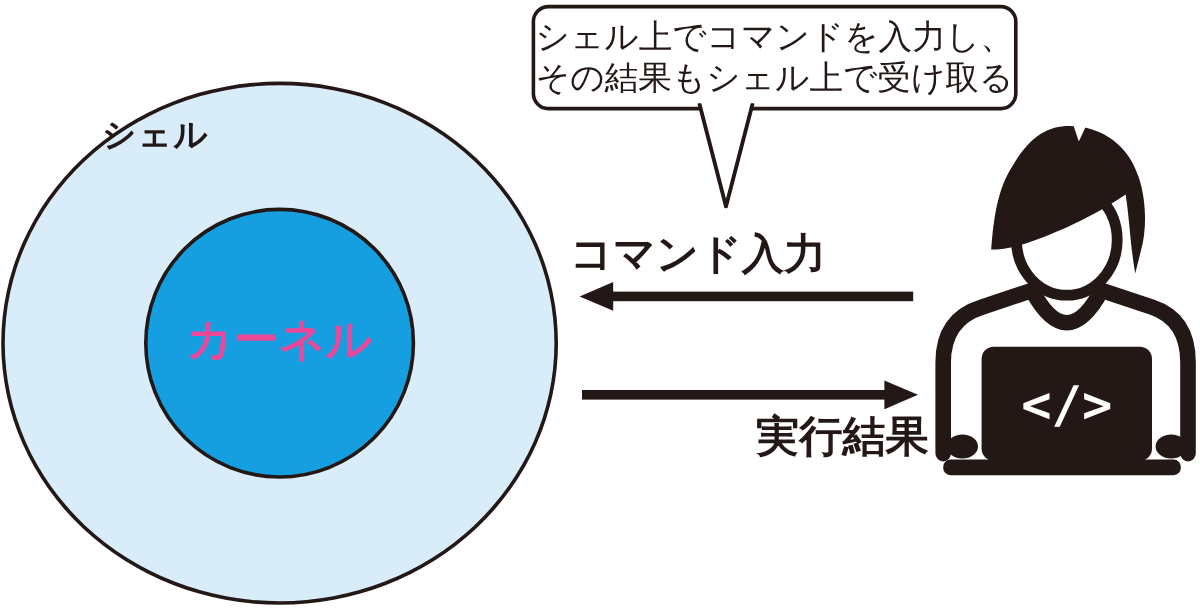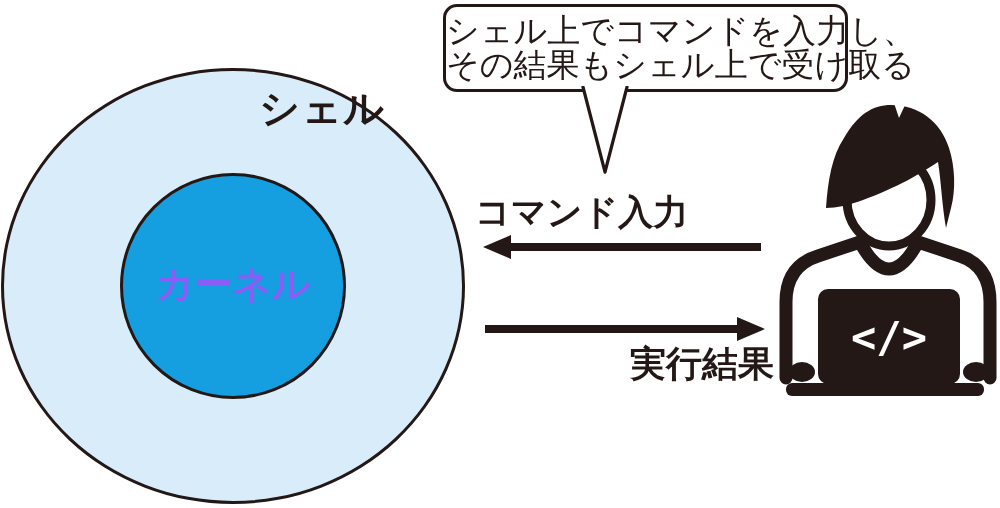--- a/index.html
+++ b/index.html
@@ -11,32 +11,32 @@
   
   .shell-circle{
     left:1px;top:68px;width:464px;height:436px;box-sizing:border-box;
     background:#d8ecf9;border:3px solid #231815;border-radius:50%;
   }
   .kernel-circle{
     left:120px;top:173px;width:226px;height:226px;box-sizing:border-box;
     background:#159fe0;border:3px solid #231815;border-radius:50%;
   }
   .shell-label{
-    left:85px;top:86px;width:300px;text-align:right;
-    font-size:40px;font-weight:700;line-height:1.1;letter-spacing:1px;
+    left:85px;top:98px;width:300px;text-align:left;
+    font-size:28px;font-weight:700;line-height:1.1;letter-spacing:1px;
   }
   .kernel-label{
-    left:83px;top:264px;width:300px;text-align:center;color:#8b5cf6;
+    left:83px;top:264px;width:300px;text-align:center;color:#ec4899;
     font-size:38px;font-weight:700;line-height:1.1;
   }
   
   .bubble{
     left:443px;top:4px;width:405px;height:88px;box-sizing:border-box;
     background:#fff;border:3px solid #231815;border-radius:14px;
-    text-align:center;font-size:33px;line-height:34px;padding-top:7px;
+    text-align:center;font-size:28px;line-height:34px;padding-top:7px;
     white-space:nowrap;
   }
   .tail{left:581px;top:86px;}
   
   .arrow-left{left:483px;top:231px;}
   .arrow-right{left:485px;top:313px;}
   .label-input{
     left:475px;top:193px;width:300px;text-align:left;
     font-size:35px;font-weight:700;line-height:1.1;
   }

